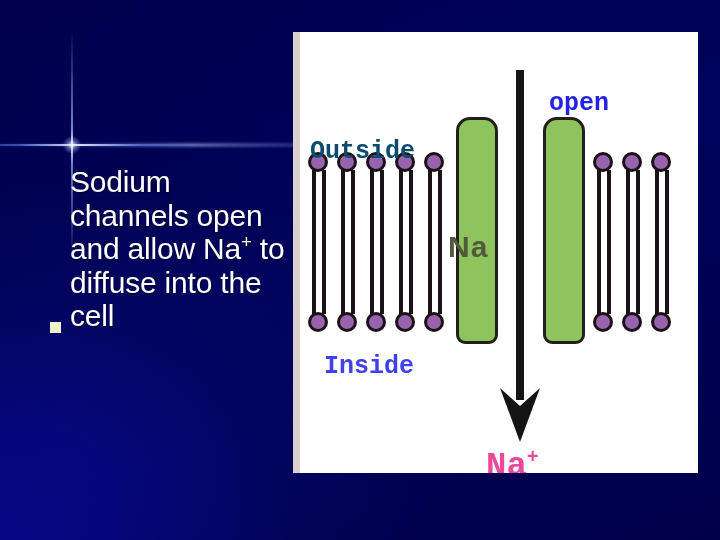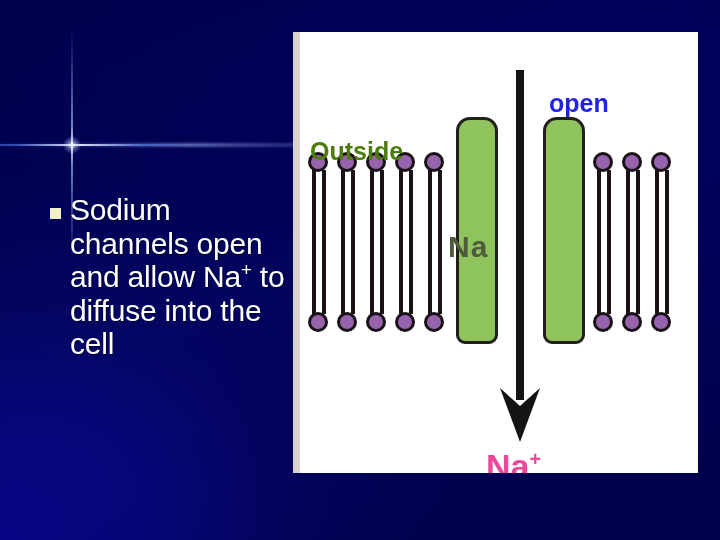--- a/index.html
+++ b/index.html
@@ -76,22 +76,21 @@
 
   
   #body-text {
     position: absolute;
     left: 50px;
     top: 165px;
     width: 235px;
   }
   .bullet-row {
     display: flex;
-    align-items: flex-start;
-    margin-top: 28px;
+    align-items: flex-end;
   }
   .bullet-mark {
     flex: 0 0 auto;
     width: 11px;
     height: 11px;
     background: #f2f0c8;
     margin-top: 15px;
     margin-right: 9px;
   }
   .bullet-text {
@@ -132,25 +131,26 @@
     height: 441px;
     background: #ffffff;
     overflow: hidden;
   }
 
   
   .fig-label {
     position: absolute;
     font-weight: bold;
     white-space: nowrap;
+    font-family: Liberation Mono, monospace;
   }
   #label-outside {
     left: 10px;
     top: 105px;
-    color: #4d7c0f;
+    color: #0c4a6e;
     font-size: 25px;
   }
   #label-open {
     left: 249px;
     top: 57px;
     color: #2222e6;
     font-size: 25px;
   }
   #label-inside {
     left: 24px;
@@ -350,18 +350,19 @@
 
       <div id="label-na-channel">Na</div>
 
       <svg id="arrow" viewBox="0 0 48 372">
         <rect x="20" y="0" width="8" height="330" fill="#141414"></rect>
         <path d="M 4 318 L 24 372 L 44 318 L 24 336 Z" fill="#141414"></path>
       </svg>
 
       <div class="fig-label" id="label-outside">Outside</div>
       <div class="fig-label" id="label-open">open</div>
+      <div class="fig-label" id="label-inside">Inside</div>
       <div class="fig-label" id="label-naplus"><span>Na</span><sup>+</sup></div>
 
     </div>
   </div>
 
 </div>
 
 </body></html>

